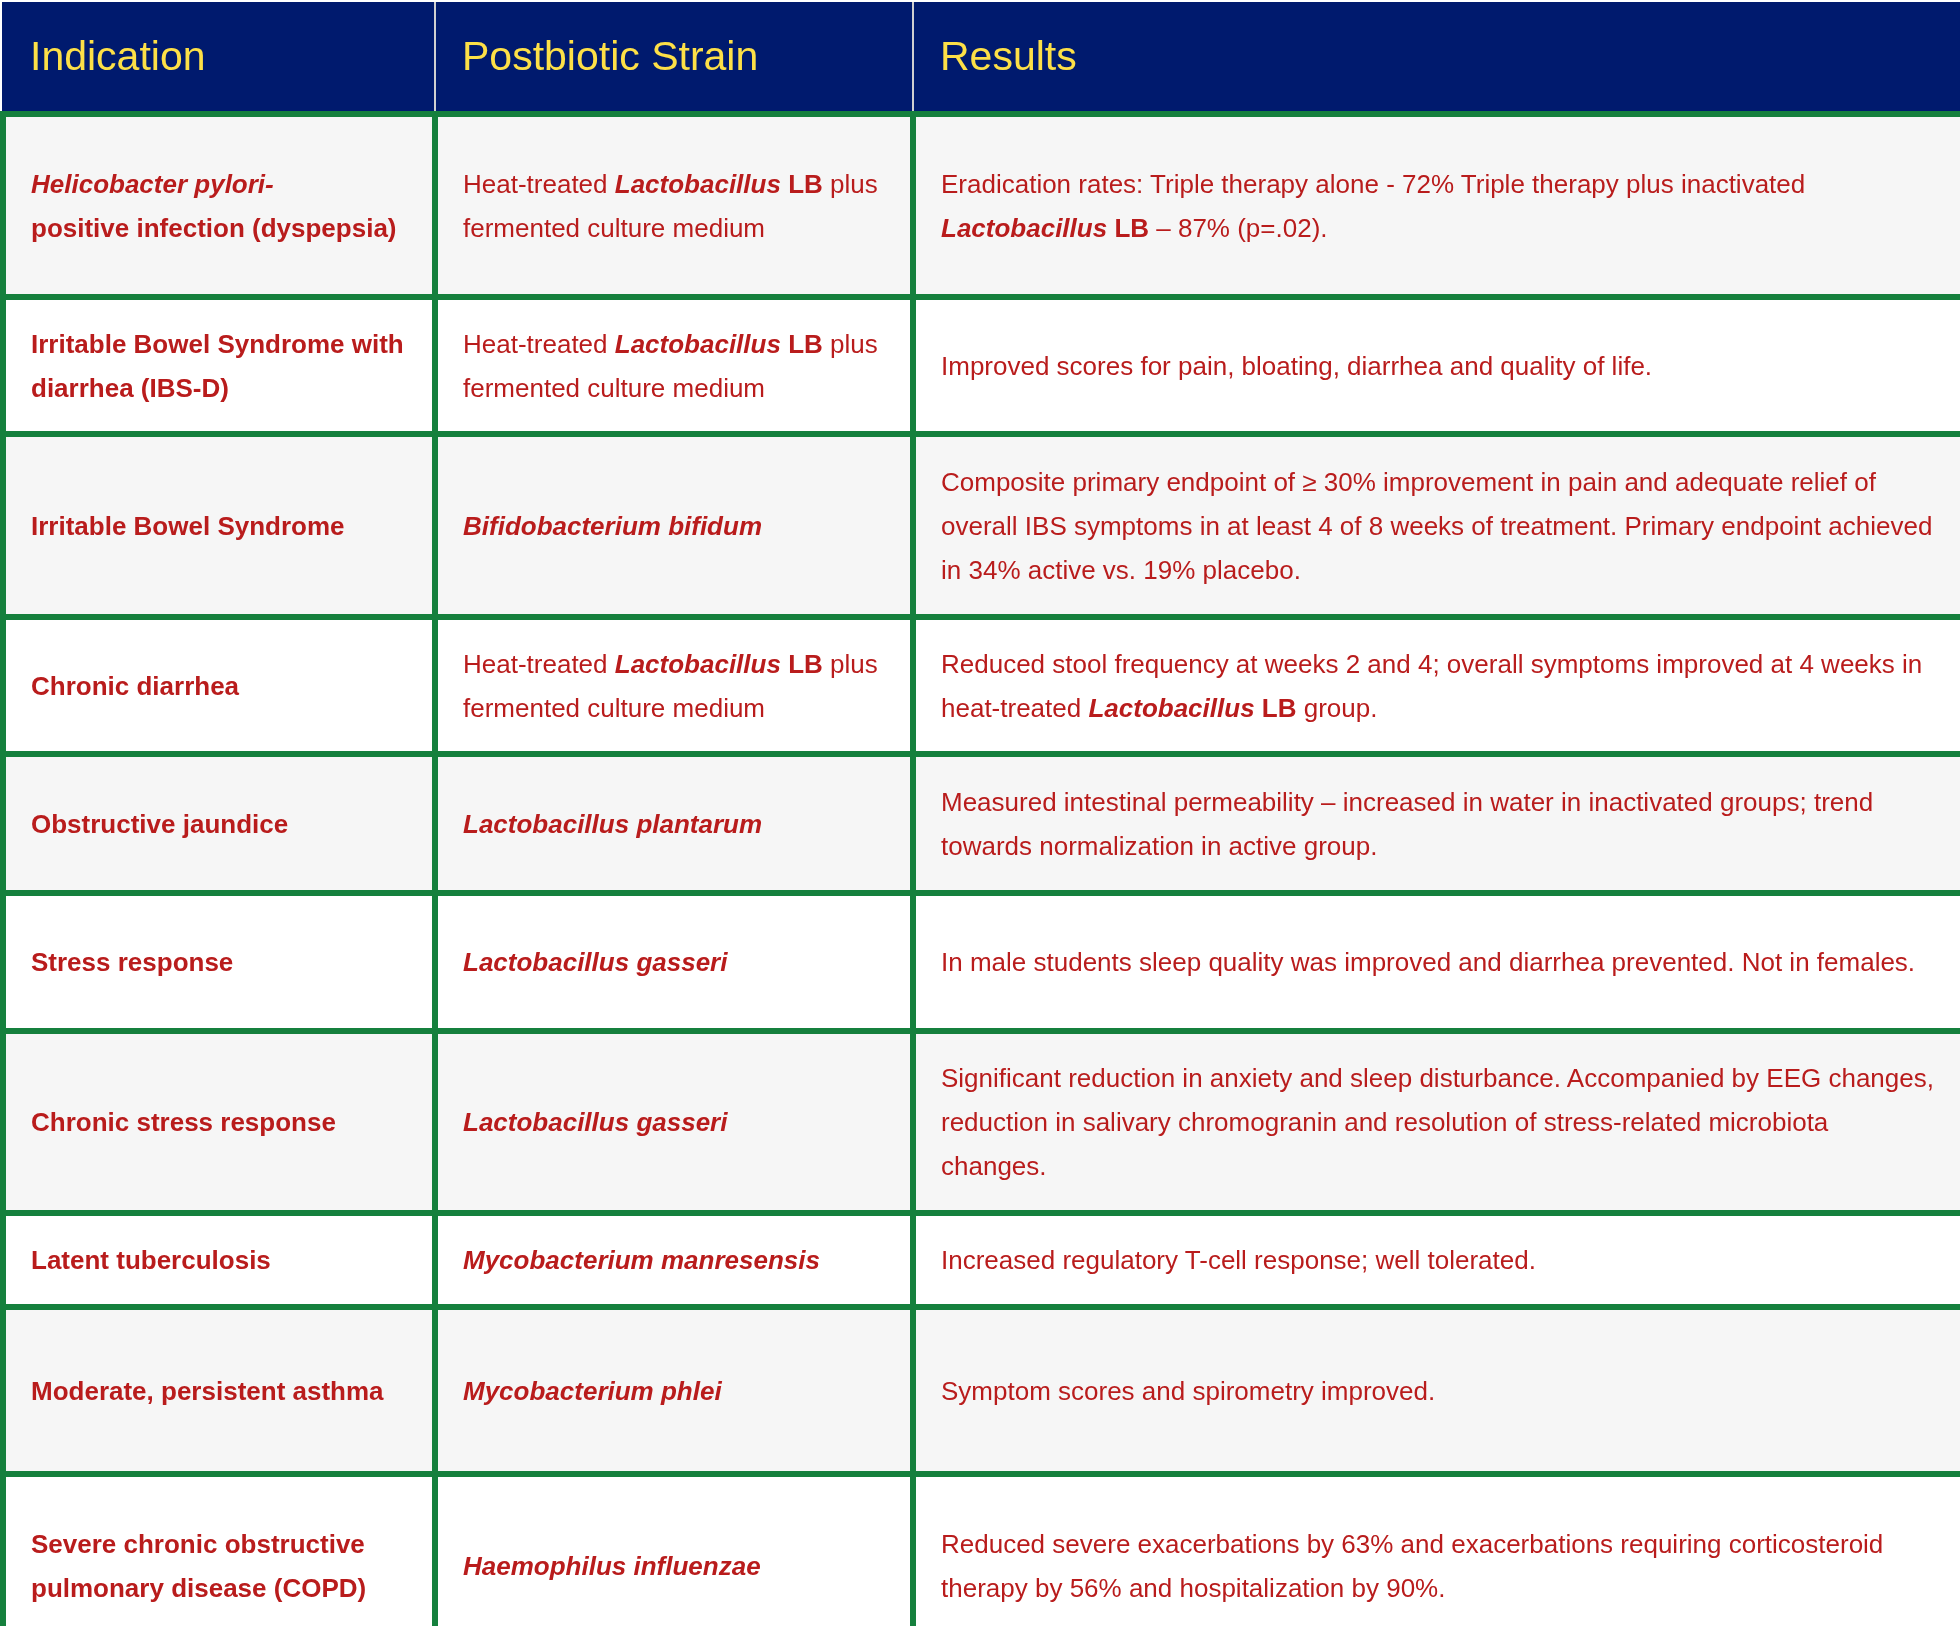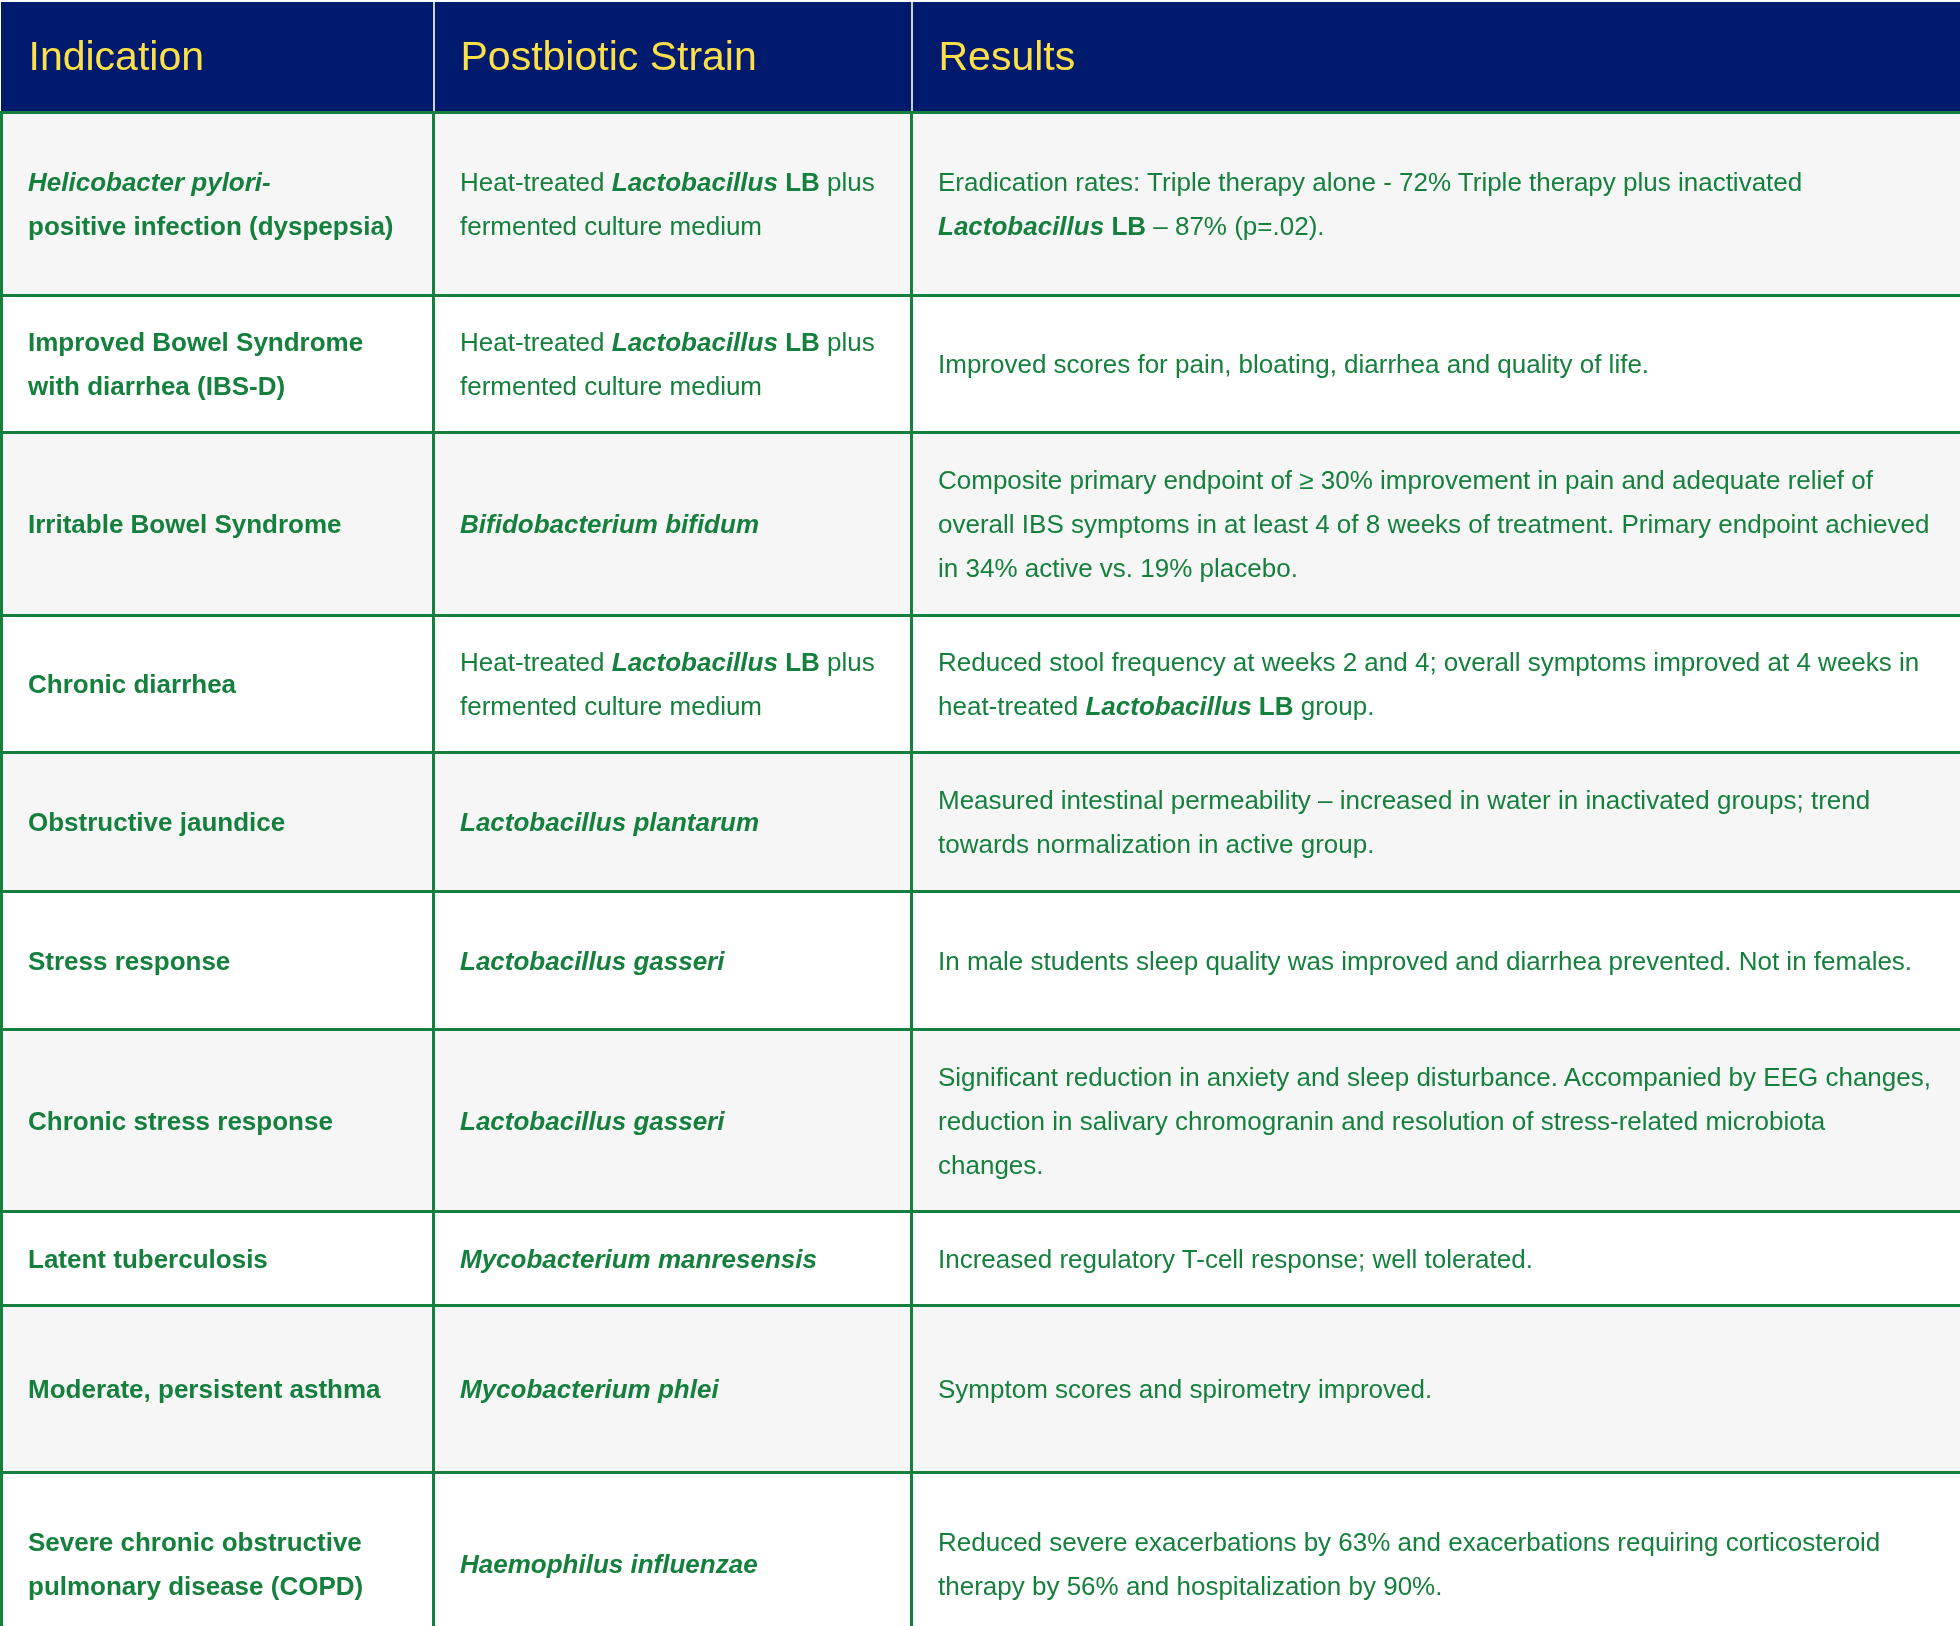--- a/index.html
+++ b/index.html
@@ -12,21 +12,21 @@
   col.c2 { width: 478px; }
   col.c3 { width: 1050px; }
   th {
     background: #001A6E; color: #fde047; font-weight: normal;
     font-size: 41px; text-align: left; height: 109px; padding: 0 0 0 26px;
     border-left: 2px solid #d0d0d0; border-right: 2px solid #d0d0d0;
     vertical-align: middle;
   }
   th.first { border-left: 2px solid #001A6E; }
   td {
-    border: 3px solid #15803d; color: #15803d;
+    border: 6px solid #15803d; color: #b91c1c;
     font-size: 26px; line-height: 44px; vertical-align: middle;
     padding: 0 22px 0 25px; box-sizing: border-box;
   }
   tr.odd td { background: #f6f6f6; }
   tr.even td { background: #ffffff; }
   td.ind { font-weight: bold; }
   .b { font-weight: bold; }
   .itb { font-style: italic; font-weight: bold; }
 </style>
 </head>
@@ -47,21 +47,21 @@
   </thead>
   <tbody>
 
     <tr class="odd" style="height:183px">
       <td class="ind"><span class="itb">Helicobacter pylori-</span><br><span>positive infection (dyspepsia)</span></td>
       <td><span>Heat-treated </span><span class="itb">Lactobacillus</span><span class="b"> LB</span><span> plus fermented culture medium</span></td>
       <td><span>Eradication rates: Triple therapy alone - 72% Triple therapy plus inactivated </span><span class="itb">Lactobacillus</span><span class="b"> LB</span><span> – 87% (p=.02).</span></td>
     </tr>
 
     <tr class="even" style="height:137px">
-      <td class="ind">Improved Bowel Syndrome with diarrhea (IBS-D)</td>
+      <td class="ind">Irritable Bowel Syndrome with diarrhea (IBS-D)</td>
       <td><span>Heat-treated </span><span class="itb">Lactobacillus</span><span class="b"> LB</span><span> plus fermented culture medium</span></td>
       <td>Improved scores for pain, bloating, diarrhea and quality of life.</td>
     </tr>
 
     <tr class="odd" style="height:183px">
       <td class="ind">Irritable Bowel Syndrome</td>
       <td><span class="itb">Bifidobacterium bifidum</span></td>
       <td>Composite primary endpoint of ≥ 30% improvement in pain and adequate relief of overall IBS symptoms in at least 4 of 8 weeks of treatment. Primary endpoint achieved in 34% active vs. 19% placebo.</td>
     </tr>
 

